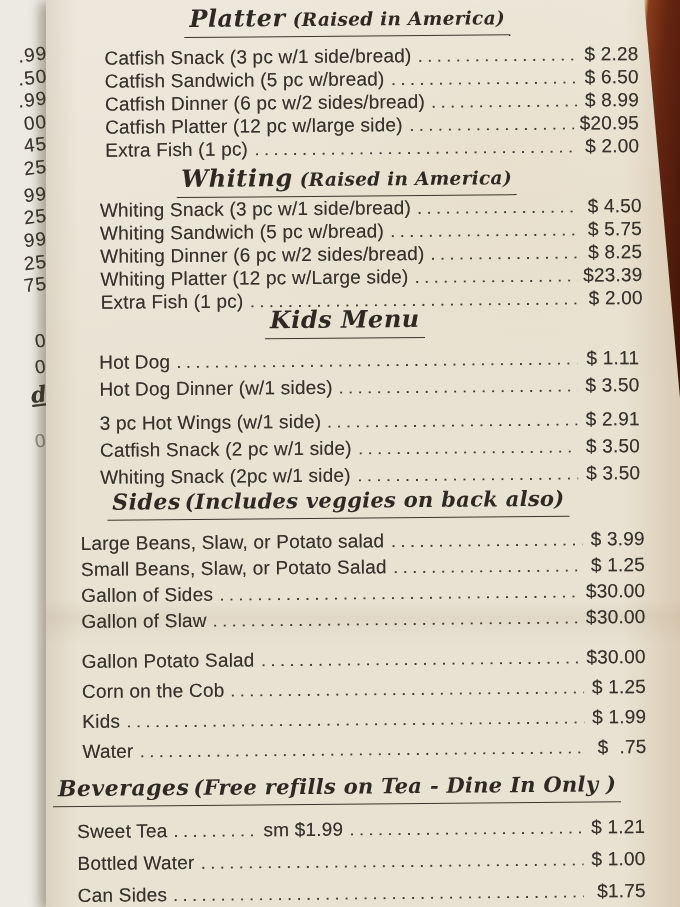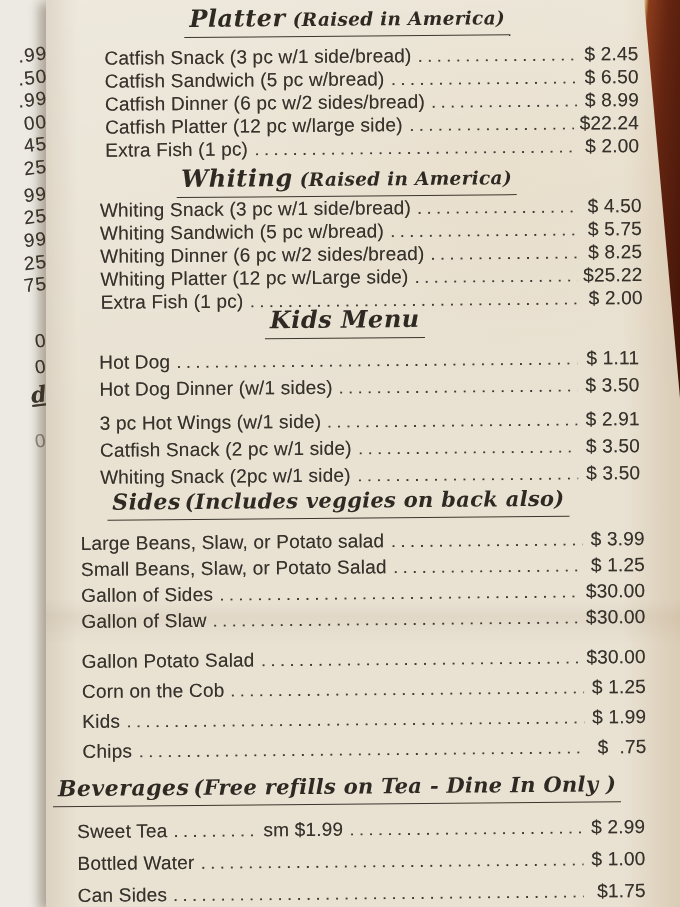--- a/index.html
+++ b/index.html
@@ -116,36 +116,36 @@
     </div>
   <div id="paper"></div>
   <div id="wood-wedge"></div>
   <div id="menu">
       <section class="section sec-catfish">
         <div class="header"><span class="h-underline"><span class="h-title">Platter</span><span class="h-note">(Raised in America)</span></span></div>
         <div class="rows">
           <div class="row">
             <span class="iname">Catfish Snack (3 pc w/1 side/bread)</span>
             <span class="leader"></span>
-            <span class="iprice">$ 2.45</span>
+            <span class="iprice">$ 2.28</span>
           </div>
           <div class="row">
             <span class="iname">Catfish Sandwich (5 pc w/bread)</span>
             <span class="leader"></span>
             <span class="iprice">$ 6.50</span>
           </div>
           <div class="row">
             <span class="iname">Catfish Dinner (6 pc w/2 sides/bread)</span>
             <span class="leader"></span>
             <span class="iprice">$ 8.99</span>
           </div>
           <div class="row">
             <span class="iname">Catfish Platter (12 pc w/large side)</span>
             <span class="leader"></span>
-            <span class="iprice">$22.24</span>
+            <span class="iprice">$20.95</span>
           </div>
           <div class="row">
             <span class="iname">Extra Fish (1 pc)</span>
             <span class="leader"></span>
             <span class="iprice">$ 2.00</span>
           </div>
         </div>
       </section>
       <section class="section sec-whiting">
         <div class="header"><span class="h-underline"><span class="h-title">Whiting</span><span class="h-note">(Raised in America)</span></span></div>
@@ -161,21 +161,21 @@
             <span class="iprice">$ 5.75</span>
           </div>
           <div class="row">
             <span class="iname">Whiting Dinner (6 pc w/2 sides/bread)</span>
             <span class="leader"></span>
             <span class="iprice">$ 8.25</span>
           </div>
           <div class="row">
             <span class="iname">Whiting Platter (12 pc w/Large side)</span>
             <span class="leader"></span>
-            <span class="iprice">$25.22</span>
+            <span class="iprice">$23.39</span>
           </div>
           <div class="row">
             <span class="iname">Extra Fish (1 pc)</span>
             <span class="leader"></span>
             <span class="iprice">$ 2.00</span>
           </div>
         </div>
       </section>
       <section class="section sec-kids">
         <div class="header"><span class="h-underline"><span class="h-title">Kids Menu</span></span></div>
@@ -239,35 +239,35 @@
             <span class="iname">Corn on the Cob</span>
             <span class="leader"></span>
             <span class="iprice">$ 1.25</span>
           </div>
           <div class="row">
             <span class="iname">Kids</span>
             <span class="leader"></span>
             <span class="iprice">$ 1.99</span>
           </div>
           <div class="row">
-            <span class="iname">Chips</span>
+            <span class="iname">Water</span>
             <span class="leader"></span>
             <span class="iprice">$  .75</span>
           </div>
         </div>
       </section>
       <section class="section sec-beverages">
         <div class="header"><span class="h-underline"><span class="h-title">Beverages</span><span class="h-note">(Free refills on Tea - Dine In Only )</span></span></div>
         <div class="rows">
           <div class="row">
             <span class="iname">Sweet Tea</span>
             <span class="leader leader-short"></span>
             <span class="imid">sm $1.99</span>
             <span class="leader"></span>
-            <span class="iprice">$ 2.99</span>
+            <span class="iprice">$ 1.21</span>
           </div>
           <div class="row">
             <span class="iname">Bottled Water</span>
             <span class="leader"></span>
             <span class="iprice">$ 1.00</span>
           </div>
           <div class="row">
             <span class="iname">Can Sides</span>
             <span class="leader"></span>
             <span class="iprice">$1.75</span>

